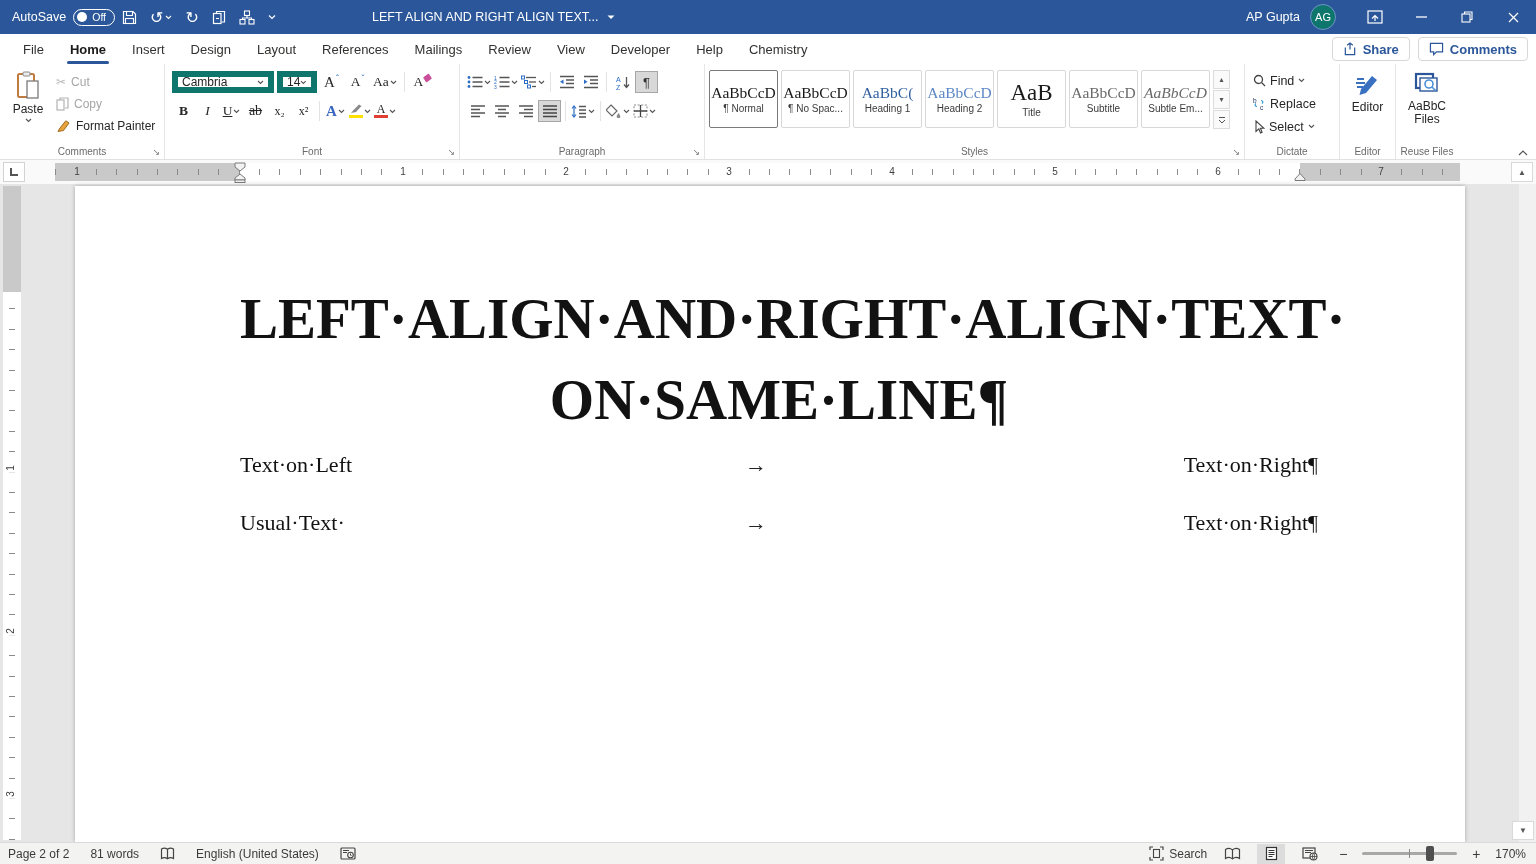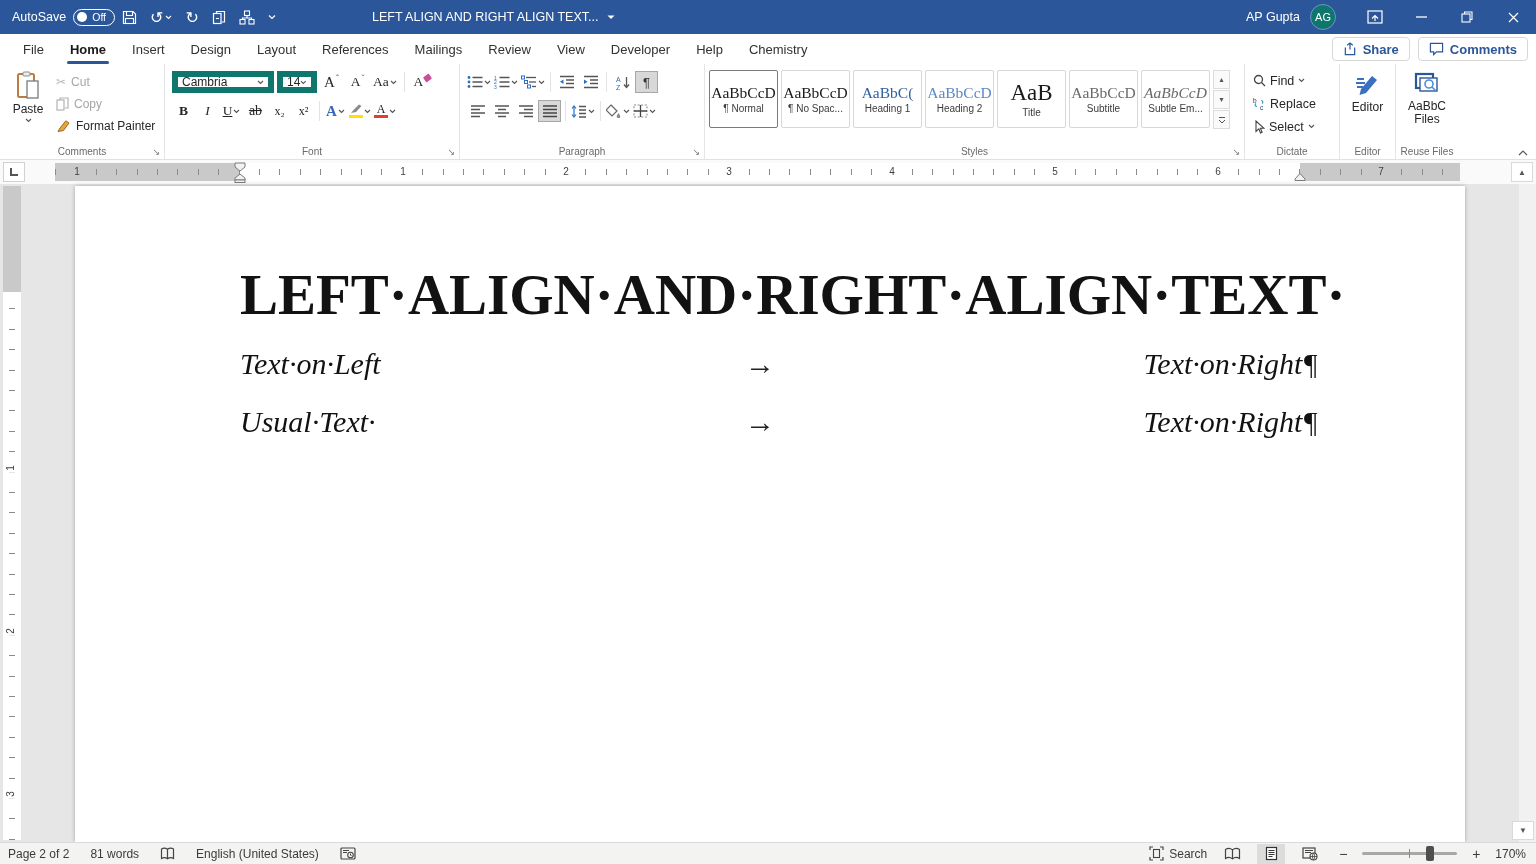--- a/index.html
+++ b/index.html
@@ -111,23 +111,23 @@
 
   
   .docarea { position:absolute; top:184px; left:0; width:1536px; height:658px; background:#e6e6e6; }
   .vruler { position:absolute; left:3px; top:2px; width:18px; height:654px; background:#fff; overflow:hidden; }
   .vm-top { position:absolute; top:0; left:0; width:18px; height:106px; background:#c9c9c9; }
   .vticks { position:absolute; top:0; left:6px; width:6px; height:100%;
             background:repeating-linear-gradient(180deg,#8a8a8a 0 1px,transparent 1px 20.4px); }
   .vnum { position:absolute; left:3px; transform:translateY(-50%) rotate(-90deg); font-size:10px; color:#3f3f3f; background:#fff; padding:1px 2px; }
   .page { position:absolute; left:75px; top:2px; width:1390px; height:656px; background:#fff; box-shadow:0 0 4px rgba(0,0,0,.28); }
   .textcol { position:absolute; left:165px; top:0; width:1078px; font-family:"Liberation Serif","DejaVu Serif",serif; color:#121212; }
-  .doctitle { padding-top:68px; text-align:center; font-weight:700; font-size:57px; line-height:81px; white-space:nowrap; }
+  .doctitle { padding-top:92px; text-align:center; font-weight:700; font-size:57px; line-height:81px; white-space:nowrap; }
   .docrows { margin-top:12px; }
-  .drow { position:relative; height:58px; font-size:30px;font-style:italic; }
+  .drow { position:relative; height:58px; font-size:22px; }
   .dleft { position:absolute; left:0; top:0; }
   .dtab { position:absolute; left:505px; top:0; color:#222; }
   .dright { position:absolute; right:0; top:0; }
   .vscroll { position:absolute; right:0; top:0; width:17px; height:658px; background:#f1f1f1; }
   .scrolldown { position:absolute; right:2px; bottom:2px; width:22px; height:19px; background:#fff; border:1px solid #d9d9d9; display:flex; align-items:center; justify-content:center; color:#555; font-size:8px; }
 
   
   .statusbar { position:absolute; bottom:0; left:0; width:1536px; height:22px; background:#f3f3f2; border-top:1px solid #dadada; display:flex; align-items:center; font-size:12px; color:#3b3b3b; }
   .sb-left { display:flex; align-items:center; gap:21px; padding-left:8px; }
   .sb-item { display:flex; align-items:center; gap:5px; background:none; border:none; font-size:12px; color:#3b3b3b; }
@@ -648,20 +648,21 @@
       <div class="vm-top"></div>
       <span class="vnum" style="top:282px;">1</span>
       <span class="vnum" style="top:445px;">2</span>
       <span class="vnum" style="top:608px;">3</span>
     </div>
 
     <div class="page">
       <div class="textcol">
         <div class="doctitle">
           <div>LEFT·ALIGN·AND·RIGHT·ALIGN·TEXT·</div>
+          <div>ON·SAME·LINE¶</div>
         </div>
         <div class="docrows">
           <div class="drow">
             <span class="dleft">Text·on·Left</span>
             <span class="dtab">→</span>
             <span class="dright">Text·on·Right¶</span>
           </div>
           <div class="drow">
             <span class="dleft">Usual·Text·</span>
             <span class="dtab">→</span>

